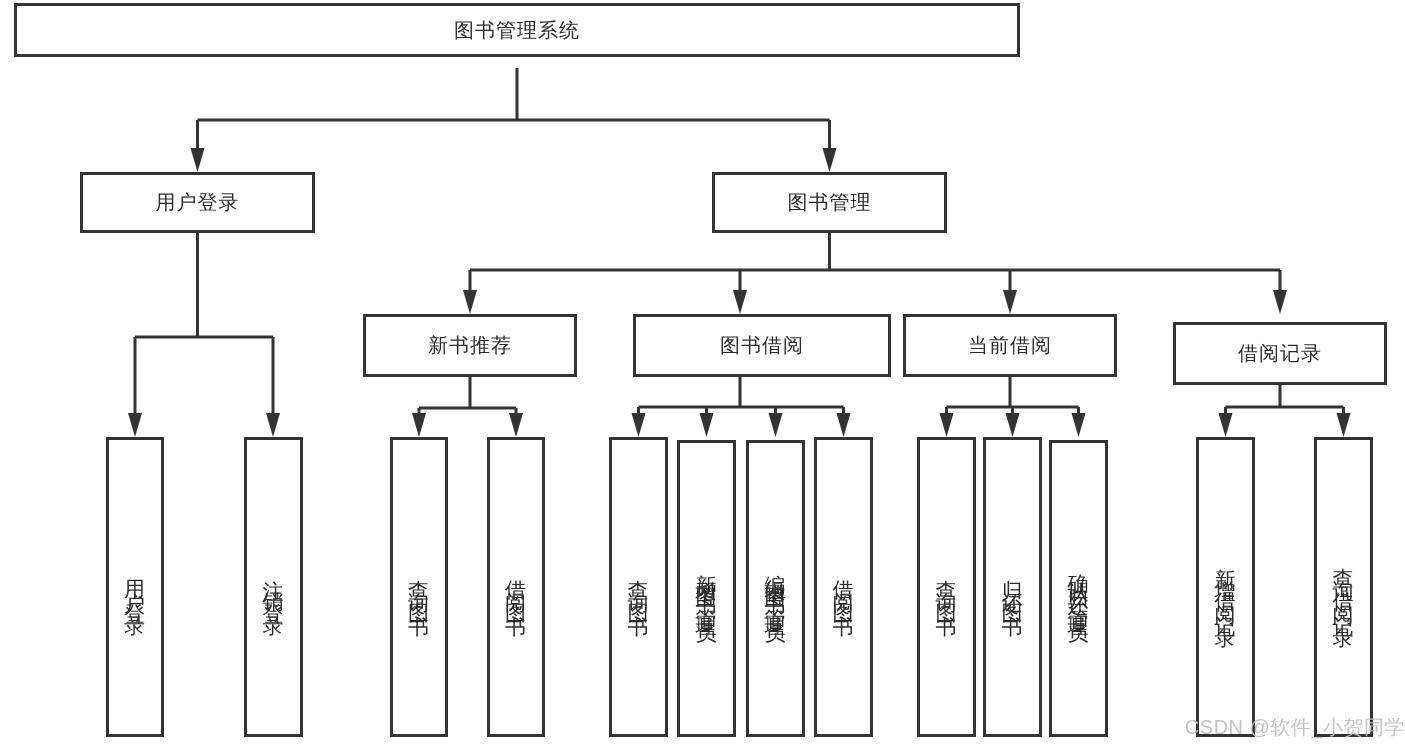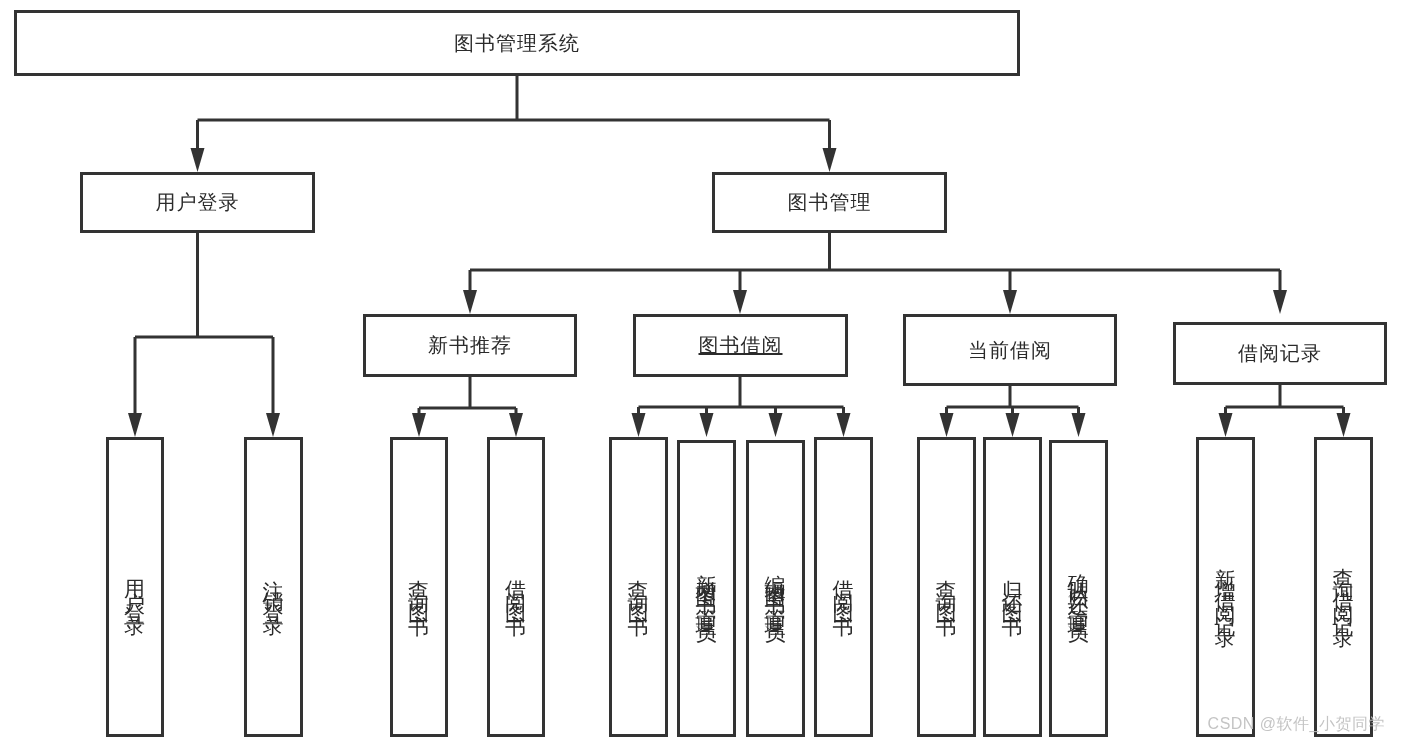--- a/index.html
+++ b/index.html
@@ -59,23 +59,23 @@
     font-size:21px;
     letter-spacing:12px;
     color:var(--text);
     line-height:1;
   }
   .v-text.long{
     letter-spacing:7px;
   }
   .watermark{
     position:absolute;
-    right:20px;
+    right:0;
     top:714px;
-    font-size:16px;
+    font-size:20px;
     color:var(--watermark);
     z-index:10;
     letter-spacing:0.5px;
     white-space:nowrap;
     opacity:0.92;
   }
 </style>
 </head>
 <body>
 
@@ -110,38 +110,38 @@
     <path d="M1010,377 V407 M946.5,407 H1078.5 M946.5,407 V414 M1012.5,407 V414 M1078.5,407 V414"></path>
     <polygon points="939.5,413 953.5,413 946.5,437"></polygon>
     <polygon points="1005.5,413 1019.5,413 1012.5,437"></polygon>
     <polygon points="1071.5,413 1085.5,413 1078.5,437"></polygon>
 
     <path d="M1280,377 V407 M1225.5,407 H1343.5 M1225.5,407 V414 M1343.5,407 V414"></path>
     <polygon points="1218.5,413 1232.5,413 1225.5,437"></polygon>
     <polygon points="1336.5,413 1350.5,413 1343.5,437"></polygon>
   </svg>
 
-  <div class="node root" style="left:14px;top:10px;width:1006px;height:66px;">
+  <div class="node root" style="left:14px;top:3px;width:1006px;height:54px;">
     <span class="h-label">图书管理系统</span>
   </div>
 
   <div class="node" style="left:80px;top:172px;width:235px;height:61px;">
     <span class="h-label">用户登录</span>
   </div>
   <div class="node" style="left:363px;top:314px;width:214px;height:63px;">
     <span class="h-label">新书推荐</span>
   </div>
 
   <div class="node" style="left:712px;top:172px;width:235px;height:61px;">
     <span class="h-label">图书管理</span>
   </div>
-  <div class="node" style="left:633px;top:314px;width:215px;height:63px;text-decoration:underline;">
+  <div class="node" style="left:633px;top:314px;width:258px;height:63px;">
     <span class="h-label">图书借阅</span>
   </div>
-  <div class="node" style="left:903px;top:314px;width:214px;height:72px;text-align:right;">
+  <div class="node" style="left:903px;top:314px;width:214px;height:63px;text-align:right;">
     <span class="h-label">当前借阅</span>
   </div>
   <div class="node" style="left:1173px;top:314px;width:214px;height:63px;margin-top:8px;">
     <span class="h-label">借阅记录</span>
   </div>
 
   <div class="node" style="left:106px;top:437px;width:58px;height:300px;">
     <span class="v-text">用户登录</span>
   </div>
   <div class="node" style="left:244px;top:437px;width:59px;height:300px;">

